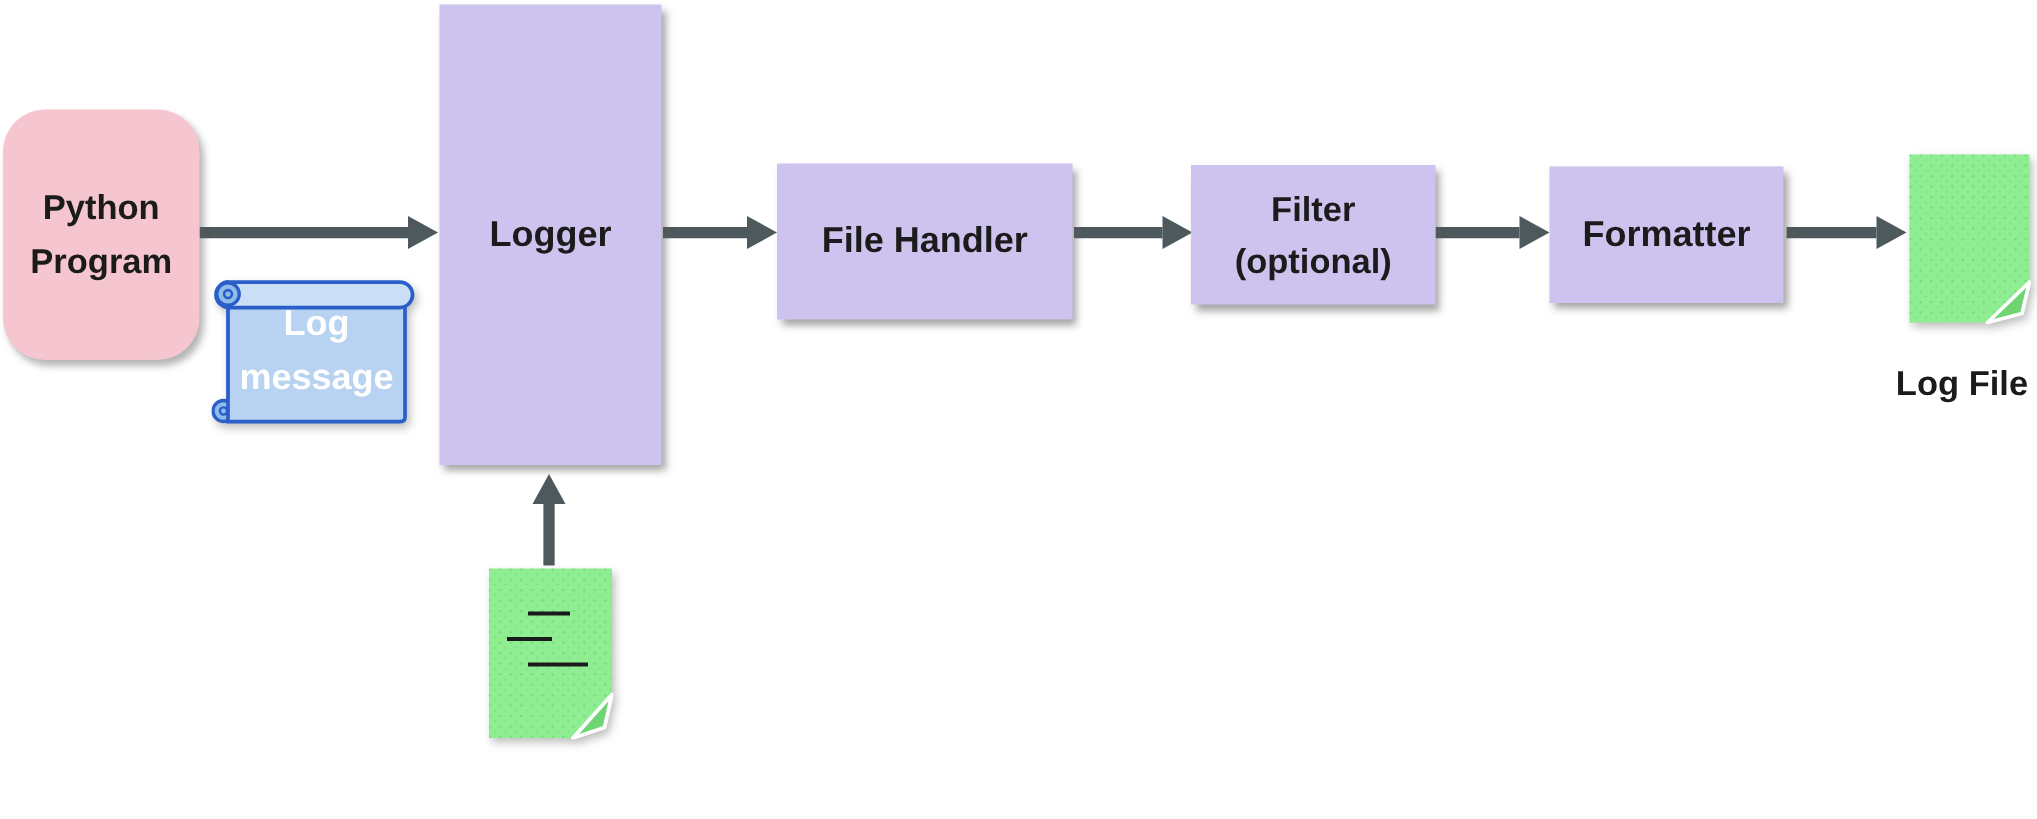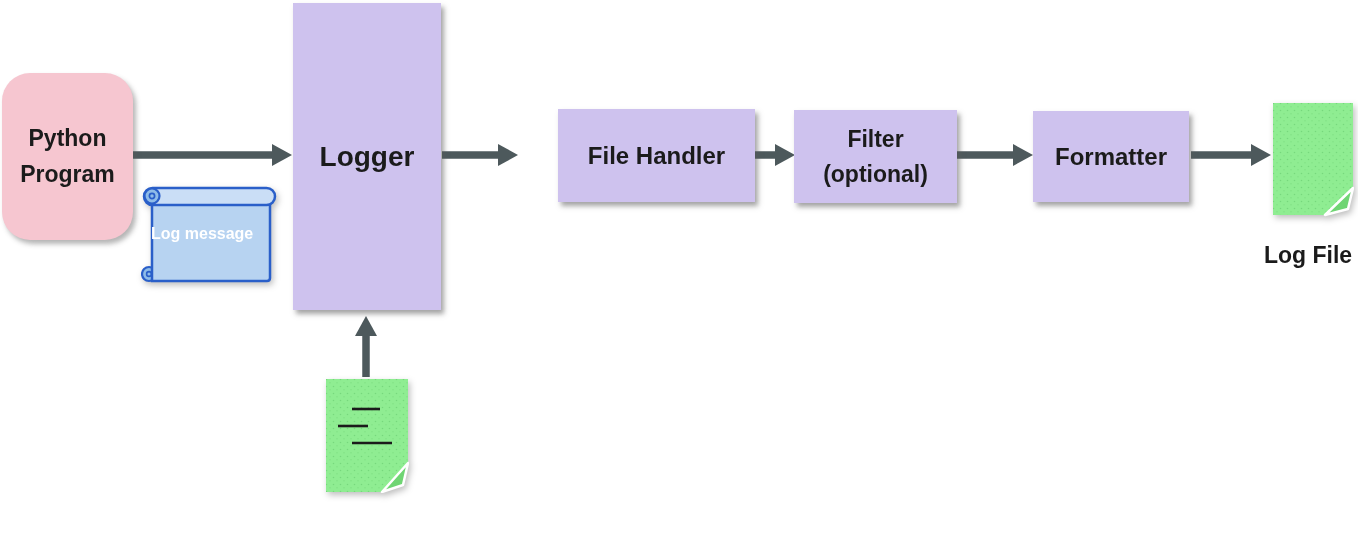--- a/index.html
+++ b/index.html
@@ -21,30 +21,30 @@
   .purple{
     background:var(--box-purple,#cec2ee);
     box-shadow:3px 4px 5px rgba(90,90,90,.55);
   }
   .pink{
     background:var(--box-pink,#f6c6d0);
     border-radius:28px;
     box-shadow:3px 4px 5px rgba(90,90,90,.45);
   }
   .n-python{left:2px;top:73px;width:131px;height:167px;font-size:23px;line-height:1.55;padding:0 6px;}
-  .n-logger{left:293px;top:3px;width:148px;height:307px;font-size:28px;}
-  .n-filehandler{left:518px;top:109px;width:197px;height:93px;font-size:24px;margin-left:40px;}
+  .n-logger{left:293px;top:3px;width:148px;height:307px;font-size:24px;}
+  .n-filehandler{left:518px;top:109px;width:197px;height:104px;font-size:24px;}
   .n-filter{left:794px;top:110px;width:163px;height:93px;font-size:23px;line-height:1.5;padding:0 0;}
   .n-formatter{left:1033px;top:111px;width:156px;height:91px;font-size:24px;text-align:center;}
   .shape-svg{position:absolute;filter:drop-shadow(2px 3px 3px rgba(0,0,0,.25));}
   .scroll-svg{left:141px;top:186px;}
   .scroll-label{
     position:absolute;left:151px;top:203px;width:120px;height:62px;
     display:flex;align-items:center;justify-content:flex-start;text-align:center;
-    font-weight:700;font-size:16px;line-height:1.5;
+    font-weight:700;font-size:24px;line-height:1.5;
     color:var(--text-light,#ffffff);
   }
   .doc-label{
     position:absolute;
     font-weight:700;color:var(--text-dark,#1b1b1b);
     text-align:center;
   }
   .l-logfile{left:1238px;top:242px;width:140px;font-size:23px;}
   .l-config{left:250px;top:511px;width:240px;font-size:24px;}
 </style>

